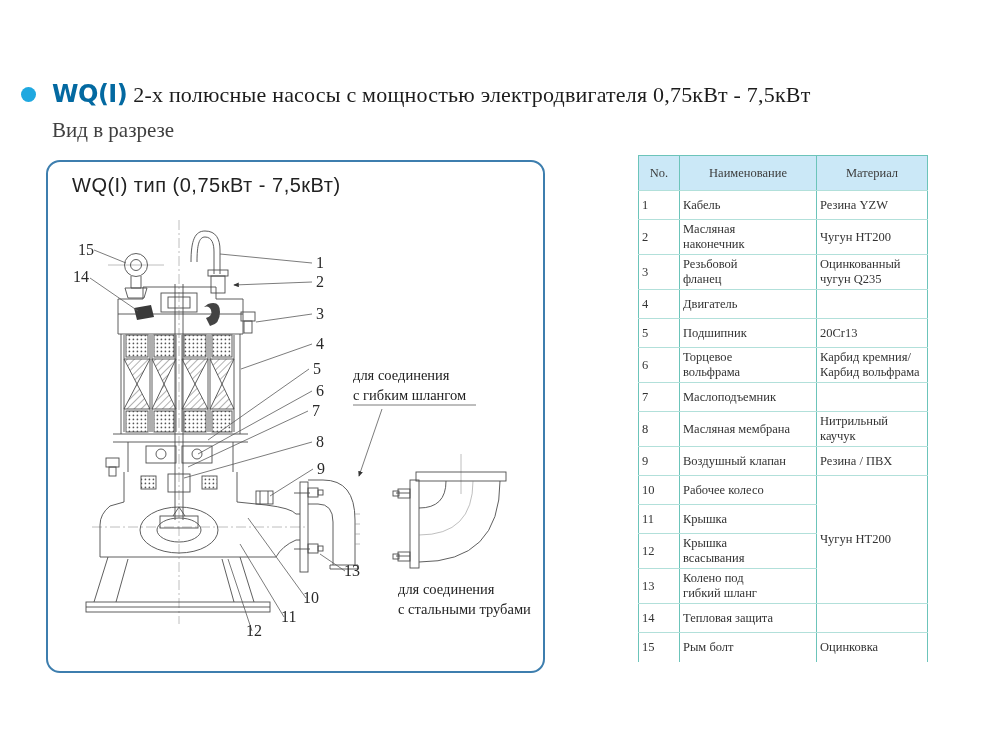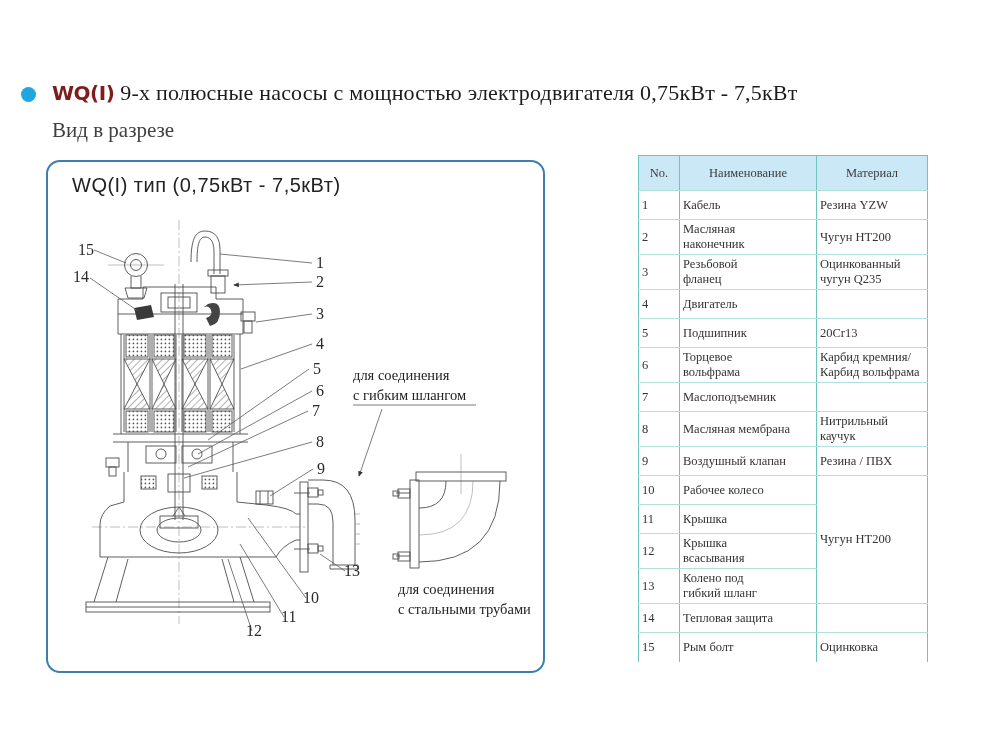--- a/index.html
+++ b/index.html
@@ -9,22 +9,22 @@
   }
   
   .bullet{
     position:absolute;left:21px;top:87px;width:15px;height:15px;border-radius:50%;
   }
   .main-title{
     position:absolute;left:52px;top:80px;width:940px;font-size:22px;
     color:#1c1c1c;letter-spacing:0.2px;white-space:nowrap;
   }
   .main-title .prefix{
-    font-family:"DejaVu Sans", sans-serif;font-weight:bold;font-size:20px;
-    letter-spacing:-0.5px;margin-right:6px;color:#7f1d1d;
+    font-family:"DejaVu Sans", sans-serif;font-weight:bold;font-size:24px;
+    letter-spacing:-0.5px;margin-right:6px;color:#0369a1;
   }
   .subtitle{
     position:absolute;left:52px;top:118px;font-size:21px;color:#404040;
   }
   
   .panel{
     position:absolute;left:46px;top:160px;width:499px;height:513px;
     border:2.5px solid #3d7eae;border-radius:14px;background:#ffffff;box-sizing:border-box;
   }
   .panel-title{
@@ -60,21 +60,21 @@
   .art-thin{stroke:#8a8a8a;stroke-width:0.55;fill:none;}
   .leader{stroke:#5a5a5a;stroke-width:0.8;fill:none;}
   .callout{font-family:"Liberation Serif",serif;font-size:16px;fill:#2a2a2a;}
   .note{font-family:"Liberation Serif",serif;font-size:14.5px;fill:#222;}
 </style>
 </head>
 <body>
 
 <span class="bullet" style="background: rgb(31, 168, 224);"></span>
 <div class="main-title">
-  <span class="prefix">WQ(I)</span><span>9-х полюсные насосы с мощностью электродвигателя 0,75кВт - 7,5кВт</span>
+  <span class="prefix">WQ(I)</span><span>2-х полюсные насосы с мощностью электродвигателя 0,75кВт - 7,5кВт</span>
 </div>
 <div class="subtitle">Вид в разрезе</div>
 
 <div class="panel">
   <div class="panel-title">WQ(I) тип  (0,75кВт - 7,5кВт)</div>
 
   <svg width="494" height="508" viewBox="0 0 494 508">
     <defs>
       <pattern id="dots" width="4" height="4" patternUnits="userSpaceOnUse">
         <circle cx="1.4" cy="1.4" r="0.85" fill="#555"></circle>

